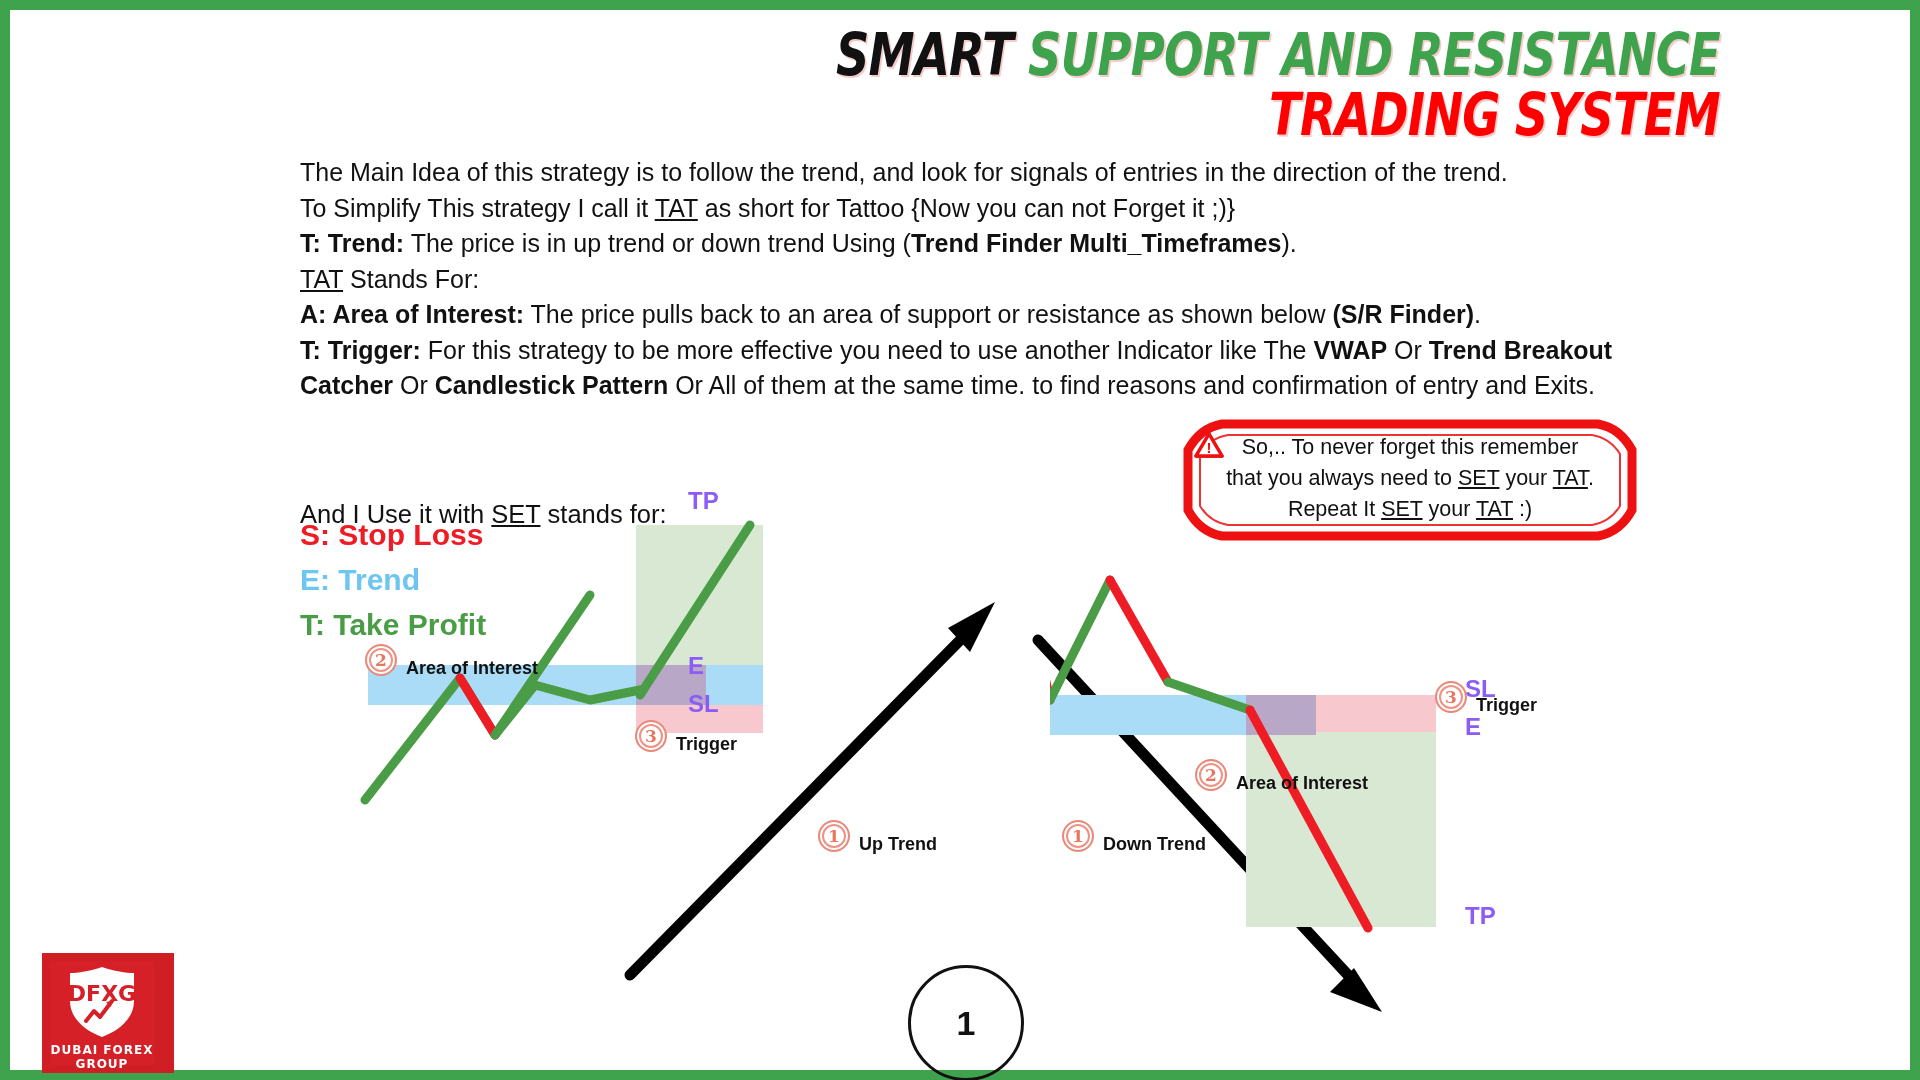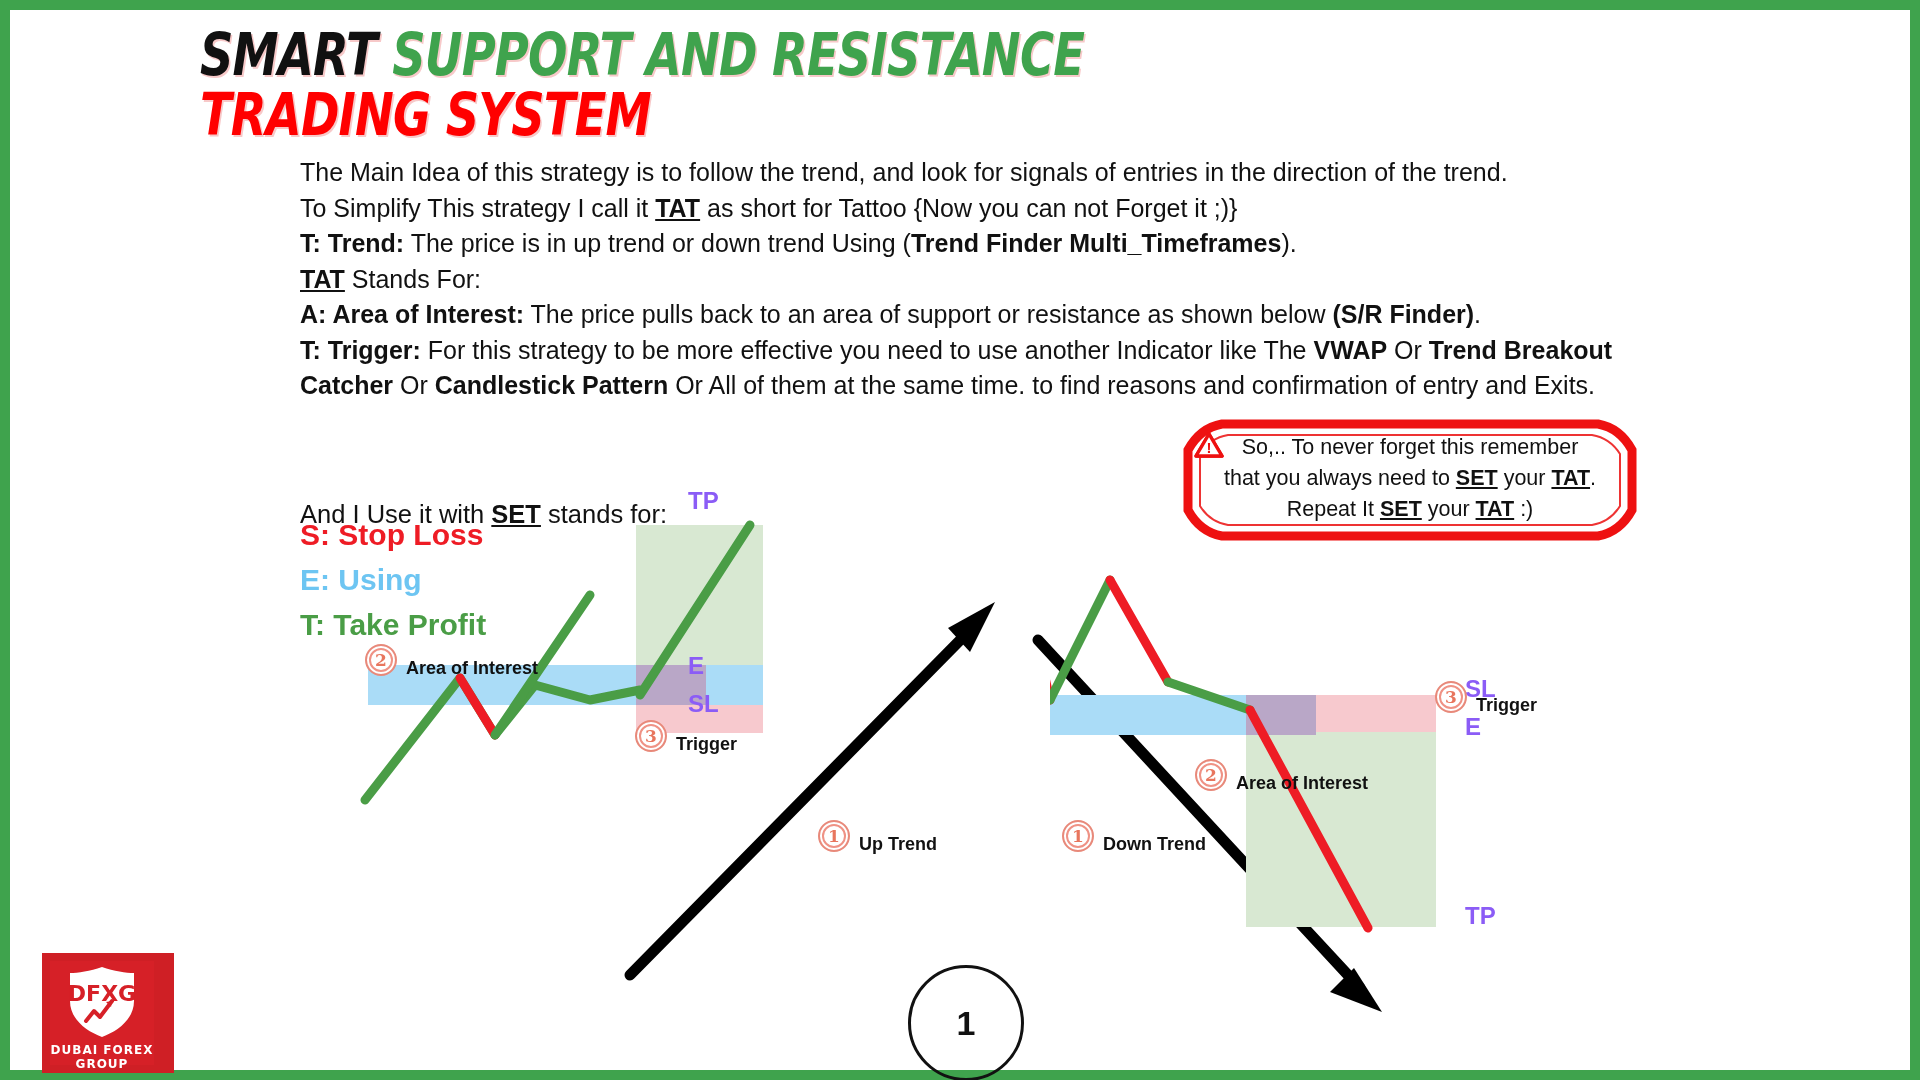--- a/index.html
+++ b/index.html
@@ -7,41 +7,41 @@
     width:1920px;height:1080px;overflow:hidden;
     background:#3fa34d;
     font-family:"Liberation Sans", sans-serif;
   }
   .page{
     position:absolute;left:10px;top:10px;width:1900px;height:1060px;
     background:#ffffff;
   }
 
   
-  .title-wrap{position:absolute;left:0;top:16px;width:1900px;text-align:left;}
+  .title-wrap{position:absolute;left:0;top:16px;width:1900px;text-align:right;}
   .title-line{
     font-family:"DejaVu Sans", sans-serif;
     font-weight:bold;font-style:italic;
     letter-spacing:-1px;line-height:1.0;
     text-transform:uppercase;
     white-space:nowrap;
   }
   .t1{font-size:58px;transform:scaleX(0.80);}
   .t2{font-size:58px;transform:scaleX(0.80);margin-top:2px;}
   .tk-black{color:#111111;text-shadow:2px 2px 0 #f7c9c9;}
   .tk-green{color:#3fa34d;text-shadow:2px 2px 0 #f7c9c9;}
   .tk-red{color:#ff0000;text-shadow:2px 2px 0 #f7c9c9;}
 
   
   .copy{
     position:absolute;left:290px;top:145px;width:1360px;
     font-size:25px;line-height:35.5px;color:#111;
   }
   .copy b{font-weight:bold;}
-  .u{text-decoration:underline;font-weight:bold;text-align:center;}
+  .u{text-decoration:underline;font-weight:normal;text-align:center;}
 
   
   .setline{position:absolute;left:290px;top:470px;font-size:25.5px;color:#111;margin-top:20px;}
   .set-item{position:absolute;left:290px;font-weight:bold;font-size:30px;}
   .set-s{top:508px;color:#ee1c25;}
   .set-e{top:553px;color:#6dc5f2;}
   .set-t{top:598px;color:#4a9d46;}
 
   
   .callout{position:absolute;left:1160px;top:400px;width:480px;height:140px;}
@@ -114,21 +114,21 @@
     </div>
     <div>
       <b>T: Trigger:</b><span> For this strategy to be more effective you need to use another Indicator like The </span><b>VWAP</b><span> Or </span><b>Trend Breakout Catcher</b><span> Or </span><b>Candlestick Pattern</b><span> Or All of them at the same time. to find reasons and confirmation of entry and Exits.</span>
     </div>
   </div>
 
   <div class="setline">
     <span>And I Use it with </span><span class="u">SET</span><span> stands for:</span>
   </div>
   <div class="set-item set-s">S: Stop Loss</div>
-  <div class="set-item set-e">E: Using</div>
+  <div class="set-item set-e">E: Trend</div>
   <div class="set-item set-t">T: Take Profit</div>
 
   <div class="callout">
     <svg width="480" height="140" viewBox="0 0 480 140">
       <path d="M18 40 Q30 18 52 14 L428 14 Q450 18 462 40 L462 100 Q450 122 428 126 L52 126 Q30 122 18 100 Z" fill="none" stroke="#ee1111" stroke-width="9"></path>
       <path d="M30 44 Q40 28 58 25 L422 25 Q440 28 450 44 L450 96 Q440 112 422 115 L58 115 Q40 112 30 96 Z" fill="none" stroke="#ee3333" stroke-width="2"></path>
     </svg>
     <div class="callout-text">
       <div>So,..  To never forget this remember</div>
       <div>

